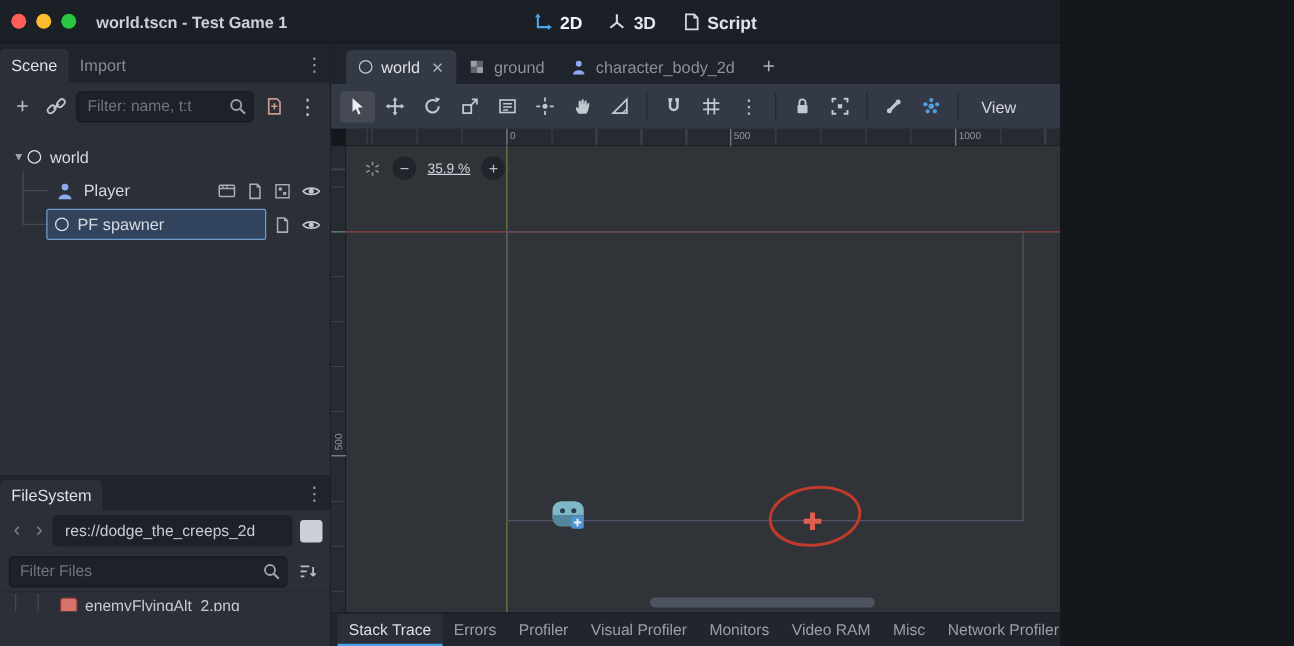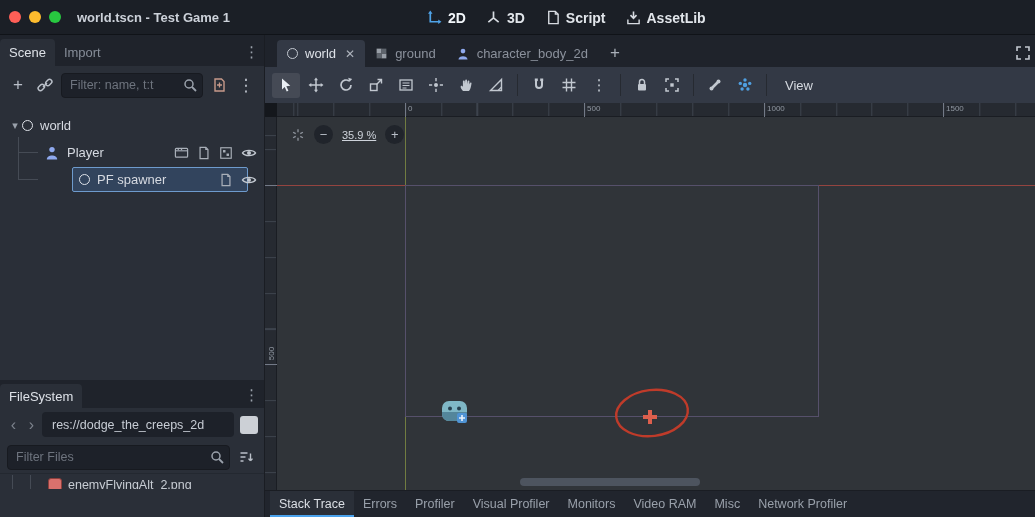--- a/index.html
+++ b/index.html
@@ -1,18 +1,18 @@
 <!DOCTYPE html>
 <html><head>
 <meta charset="utf-8">
 <style>
   * { margin:0; padding:0; box-sizing:border-box; }
   html,body { background:#14171c; }
   #app {
-    position:relative; width:1035px; height:517px; overflow:hidden;
+    position:relative; width:848px; height:517px; overflow:hidden;
     background:#2a2f38; font-family:"Liberation Sans", sans-serif;
     font-size:13px; color:#cdd2da; -webkit-font-smoothing:antialiased;
   }
   svg { display:block; }
 
   
   #titlebar { position:absolute; left:0; top:0; width:1035px; height:35px;
     background:#1b1f26; border-bottom:1px solid #101318; display:flex; align-items:center; }
   .lights { display:flex; gap:8px; padding:0 10px 0 9px; }
   .light { width:12px; height:12px; border-radius:50%; }
@@ -152,29 +152,20 @@
       </div>
       <div class="ws-btn">
         <span>
           <svg width="15" height="15" viewBox="0 0 16 16">
               <path d="M4 1.5 h7 l3 3 v10 H4 z" stroke="#d7dbe1" stroke-width="1.5" fill="none"></path>
               <path d="M11 1.5 v3 h3" stroke="#d7dbe1" stroke-width="1.3" fill="none"></path>
             </svg>
         </span>
         <span>Script</span>
       </div>
-      <div class="ws-btn">
-        <span>
-          <svg width="15" height="15" viewBox="0 0 16 16">
-              <path d="M8 1.5 v7 M4.8 5.5 l3.2 3.5 3.2 -3.5" stroke="#d7dbe1" stroke-width="1.7" fill="none"></path>
-              <path d="M2 10 v4.5 h12 V10" stroke="#d7dbe1" stroke-width="1.5" fill="none"></path>
-            </svg>
-        </span>
-        <span>AssetLib</span>
-      </div>
     </div>
   </div>
 
   <div id="left">
 
     <div class="dock-tabbar">
       <div class="dock-tab active">
         <span>Scene</span>
       </div>
       <div class="dock-tab">
@@ -256,21 +247,21 @@
           </span>
           <span>
             <svg width="16" height="16" viewBox="0 0 16 16">
                 <path d="M1.5 8 C4 4.6 12 4.6 14.5 8 C12 11.4 4 11.4 1.5 8 Z" stroke="#c2c8d0" stroke-width="1.3" fill="none"></path>
                 <circle cx="8" cy="8" r="2" fill="#c2c8d0"></circle>
               </svg>
           </span>
         </span>
       </div>
 
-      <div class="tree-row" style="padding-left:44px;margin-left:35px;">
+      <div class="tree-row" style="padding-left:44px;">
         <span class="sel-box"></span>
         <span class="node-circle"></span>
         <span class="tree-label">PF spawner</span>
         <span class="tree-badges">
           <span>
             <svg width="14" height="14" viewBox="0 0 16 16">
                 <path d="M3.5 1.5 h6.5 l2.5 2.5 v10.5 H3.5 z" stroke="#a9afb8" stroke-width="1.4" fill="none"></path>
                 <path d="M10 1.5 v2.5 h2.5" stroke="#a9afb8" stroke-width="1.2" fill="none"></path>
               </svg>
           </span>

